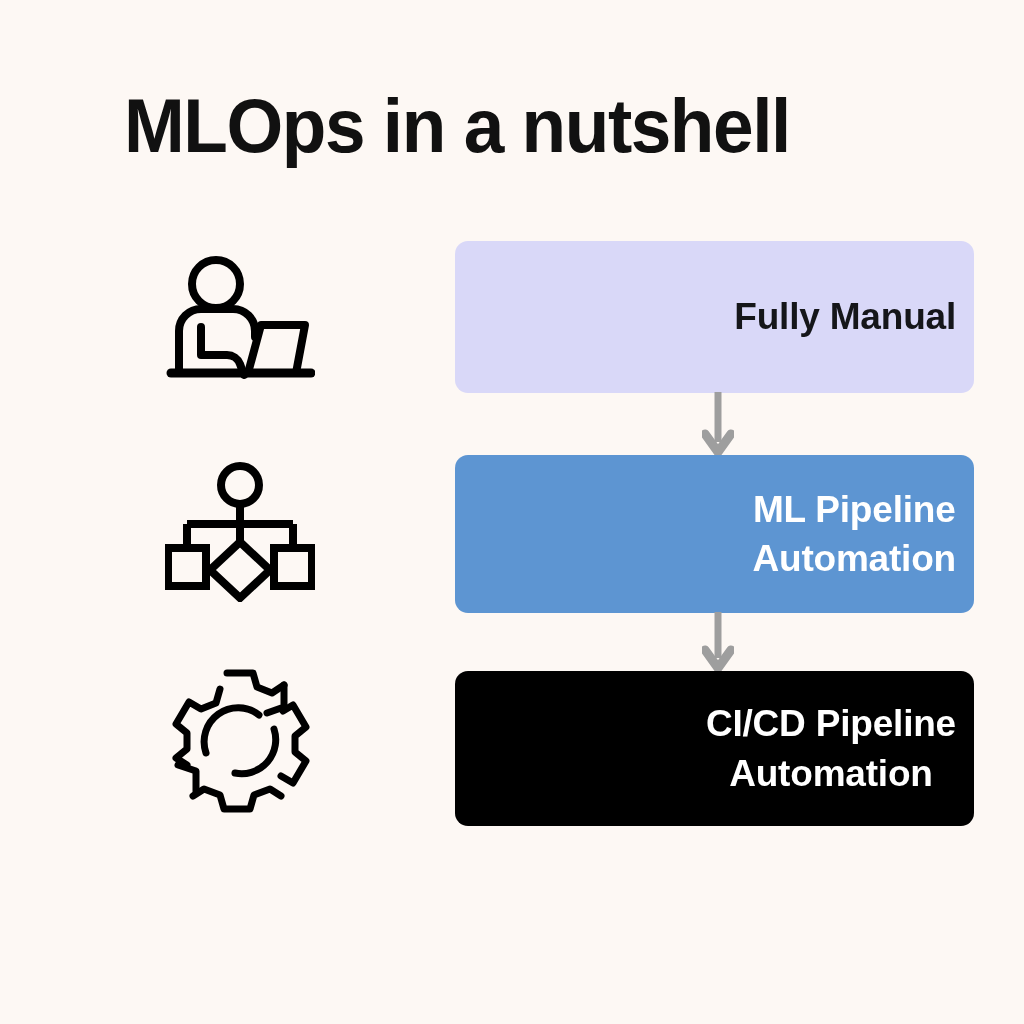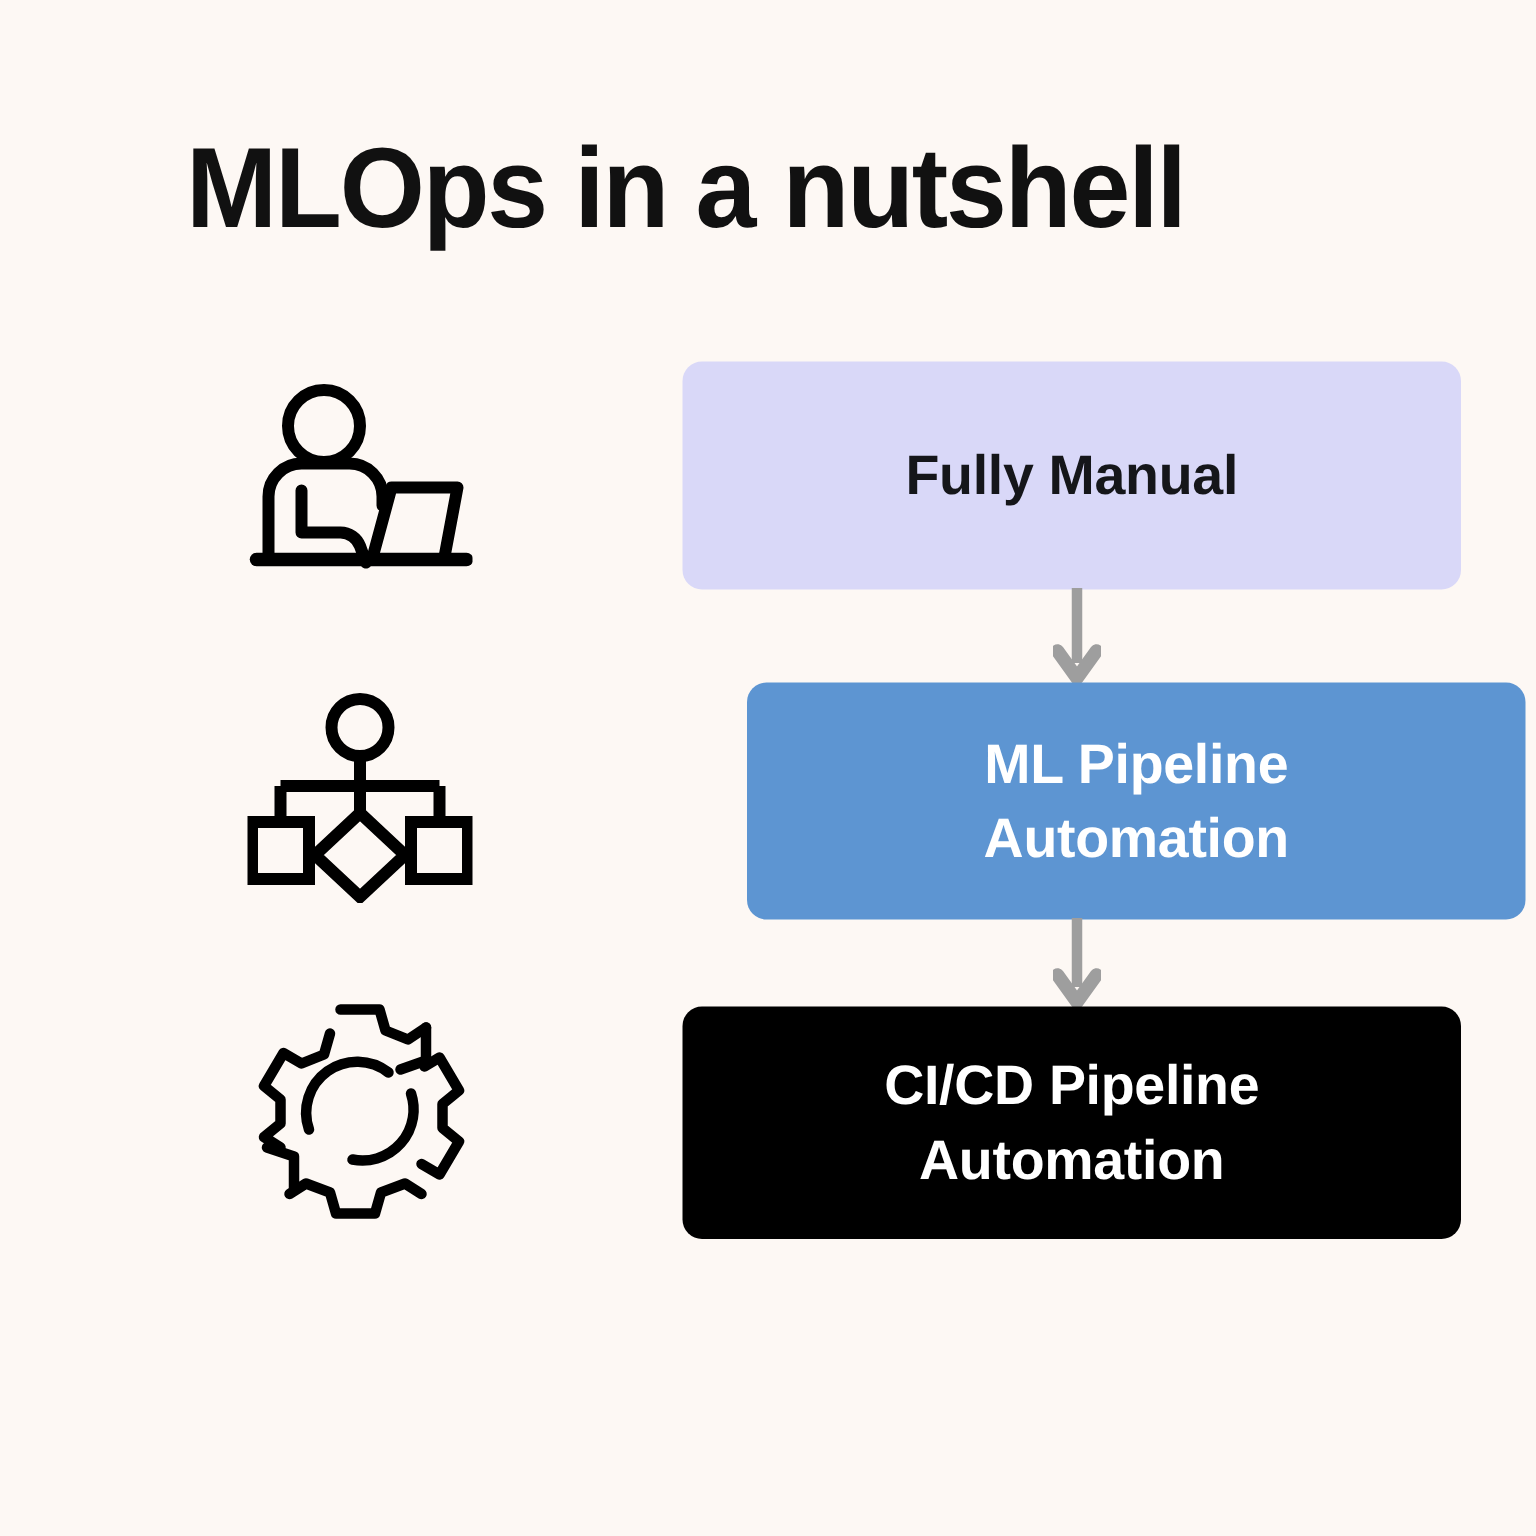--- a/index.html
+++ b/index.html
@@ -54,21 +54,21 @@
   .icon-cell svg { display: block; }
 
   
   .stage-box {
     position: absolute;
     left: 455px;
     width: 519px;
     border-radius: 13px;
     display: flex;
     align-items: center;
-    justify-content: center;
+    justify-content: flex-end;
     text-align: center;
     box-sizing: border-box;
     padding: 0 18px;
   }
   .stage-label {
     font-family: "Liberation Sans", sans-serif;
     font-size: 37px;
     font-weight: bold;
     line-height: 1.33;
     letter-spacing: -0.2px;
@@ -162,21 +162,21 @@
     <div class="stage-label" style="color: rgb(21, 22, 26);">Fully Manual</div>
   </div>
 
   <div class="connector" id="connector-1">
     <svg width="32" height="64" viewBox="0 0 32 64" fill="none" stroke="#9e9e9e" stroke-width="7" stroke-linecap="butt" stroke-linejoin="miter">
       <path d="M16 0 V50"></path>
       <path d="M3 42 L16 60 L29 42" stroke-width="9" stroke-linecap="round" stroke-linejoin="round"></path>
     </svg>
   </div>
 
-  <div class="stage-box" id="box-mlpipeline" style="background: rgb(93, 149, 210); margin-left: 43px;">
+  <div class="stage-box" id="box-mlpipeline" style="background: rgb(93, 149, 210);">
     <div class="stage-label" style="color: rgb(255, 255, 255);">ML Pipeline
 Automation</div>
   </div>
 
   <div class="connector" id="connector-2">
     <svg width="32" height="60" viewBox="0 0 32 60" fill="none" stroke="#9e9e9e" stroke-width="7" stroke-linecap="butt" stroke-linejoin="miter">
       <path d="M16 0 V46"></path>
       <path d="M3 38 L16 56 L29 38" stroke-width="9" stroke-linecap="round" stroke-linejoin="round"></path>
     </svg>
   </div>

